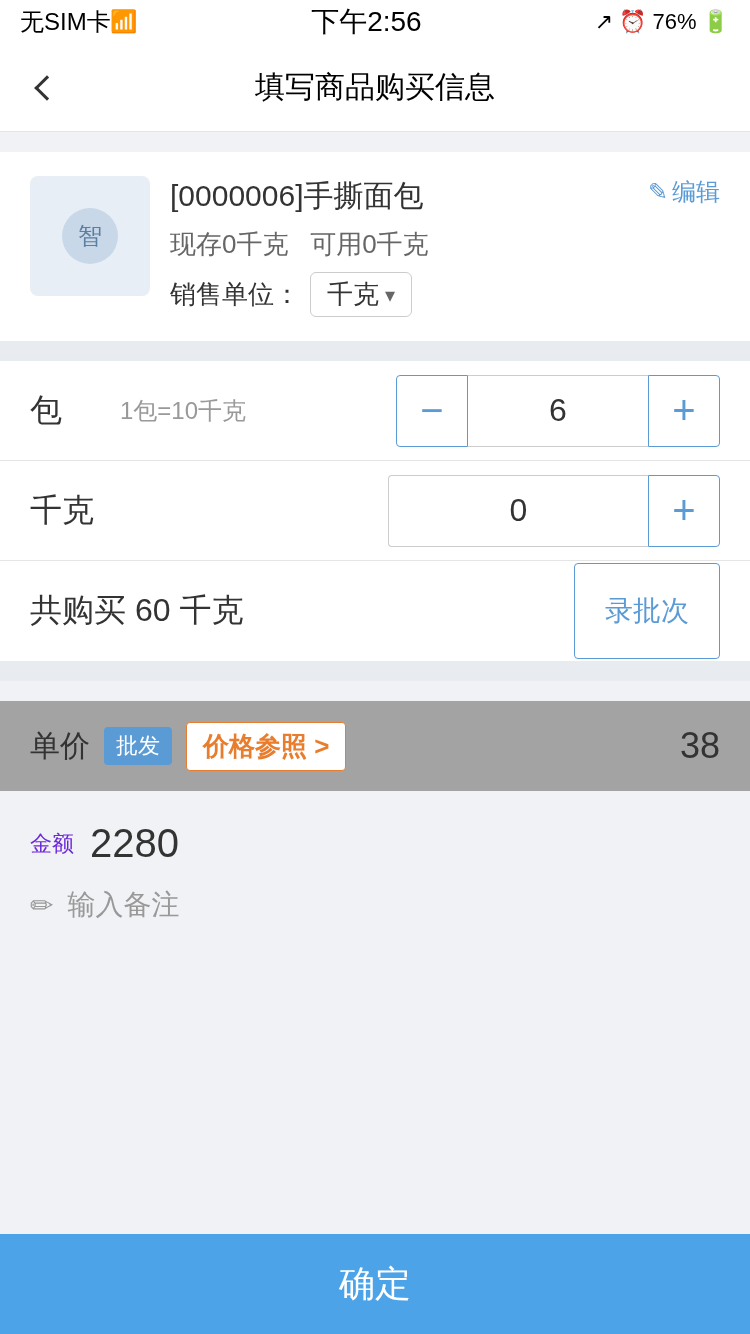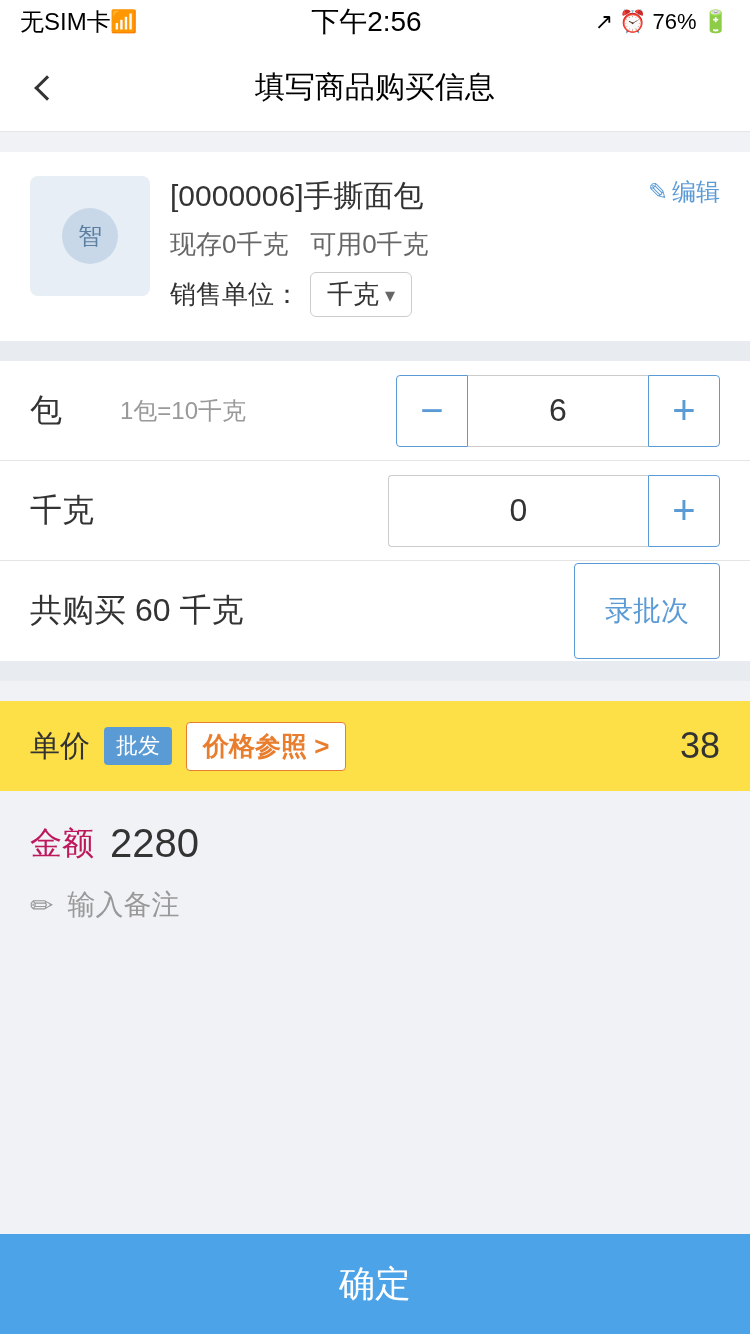--- a/index.html
+++ b/index.html
@@ -220,21 +220,21 @@
       color: #5b9bd5;
       font-size: 28px;
       padding: 28px 30px;
       border-radius: 4px;
       cursor: pointer;
       background: #fff;
     }
 
     
     .price-section {
-      background: #fde047;
+      background: #a3a3a3;
       margin-top: 20px;
     }
     .price-row {
       display: flex;
       align-items: center;
       padding: 0 30px;
       height: 90px;
     }
     .price-label {
       font-size: 30px;
@@ -273,22 +273,22 @@
       background: #f0f2f5;
       padding: 30px;
     }
     .amount-row {
       display: flex;
       align-items: center;
       gap: 16px;
       margin-bottom: 20px;
     }
     .amount-label {
-      font-size: 32px;
-      color: #be185d;
+      font-size: 22px;
+      color: #6d28d9;
     }
     .amount-value {
       font-size: 40px;
       color: #333;
       font-weight: 500;
     }
     .remark-row {
       display: flex;
       align-items: center;
       gap: 14px;

